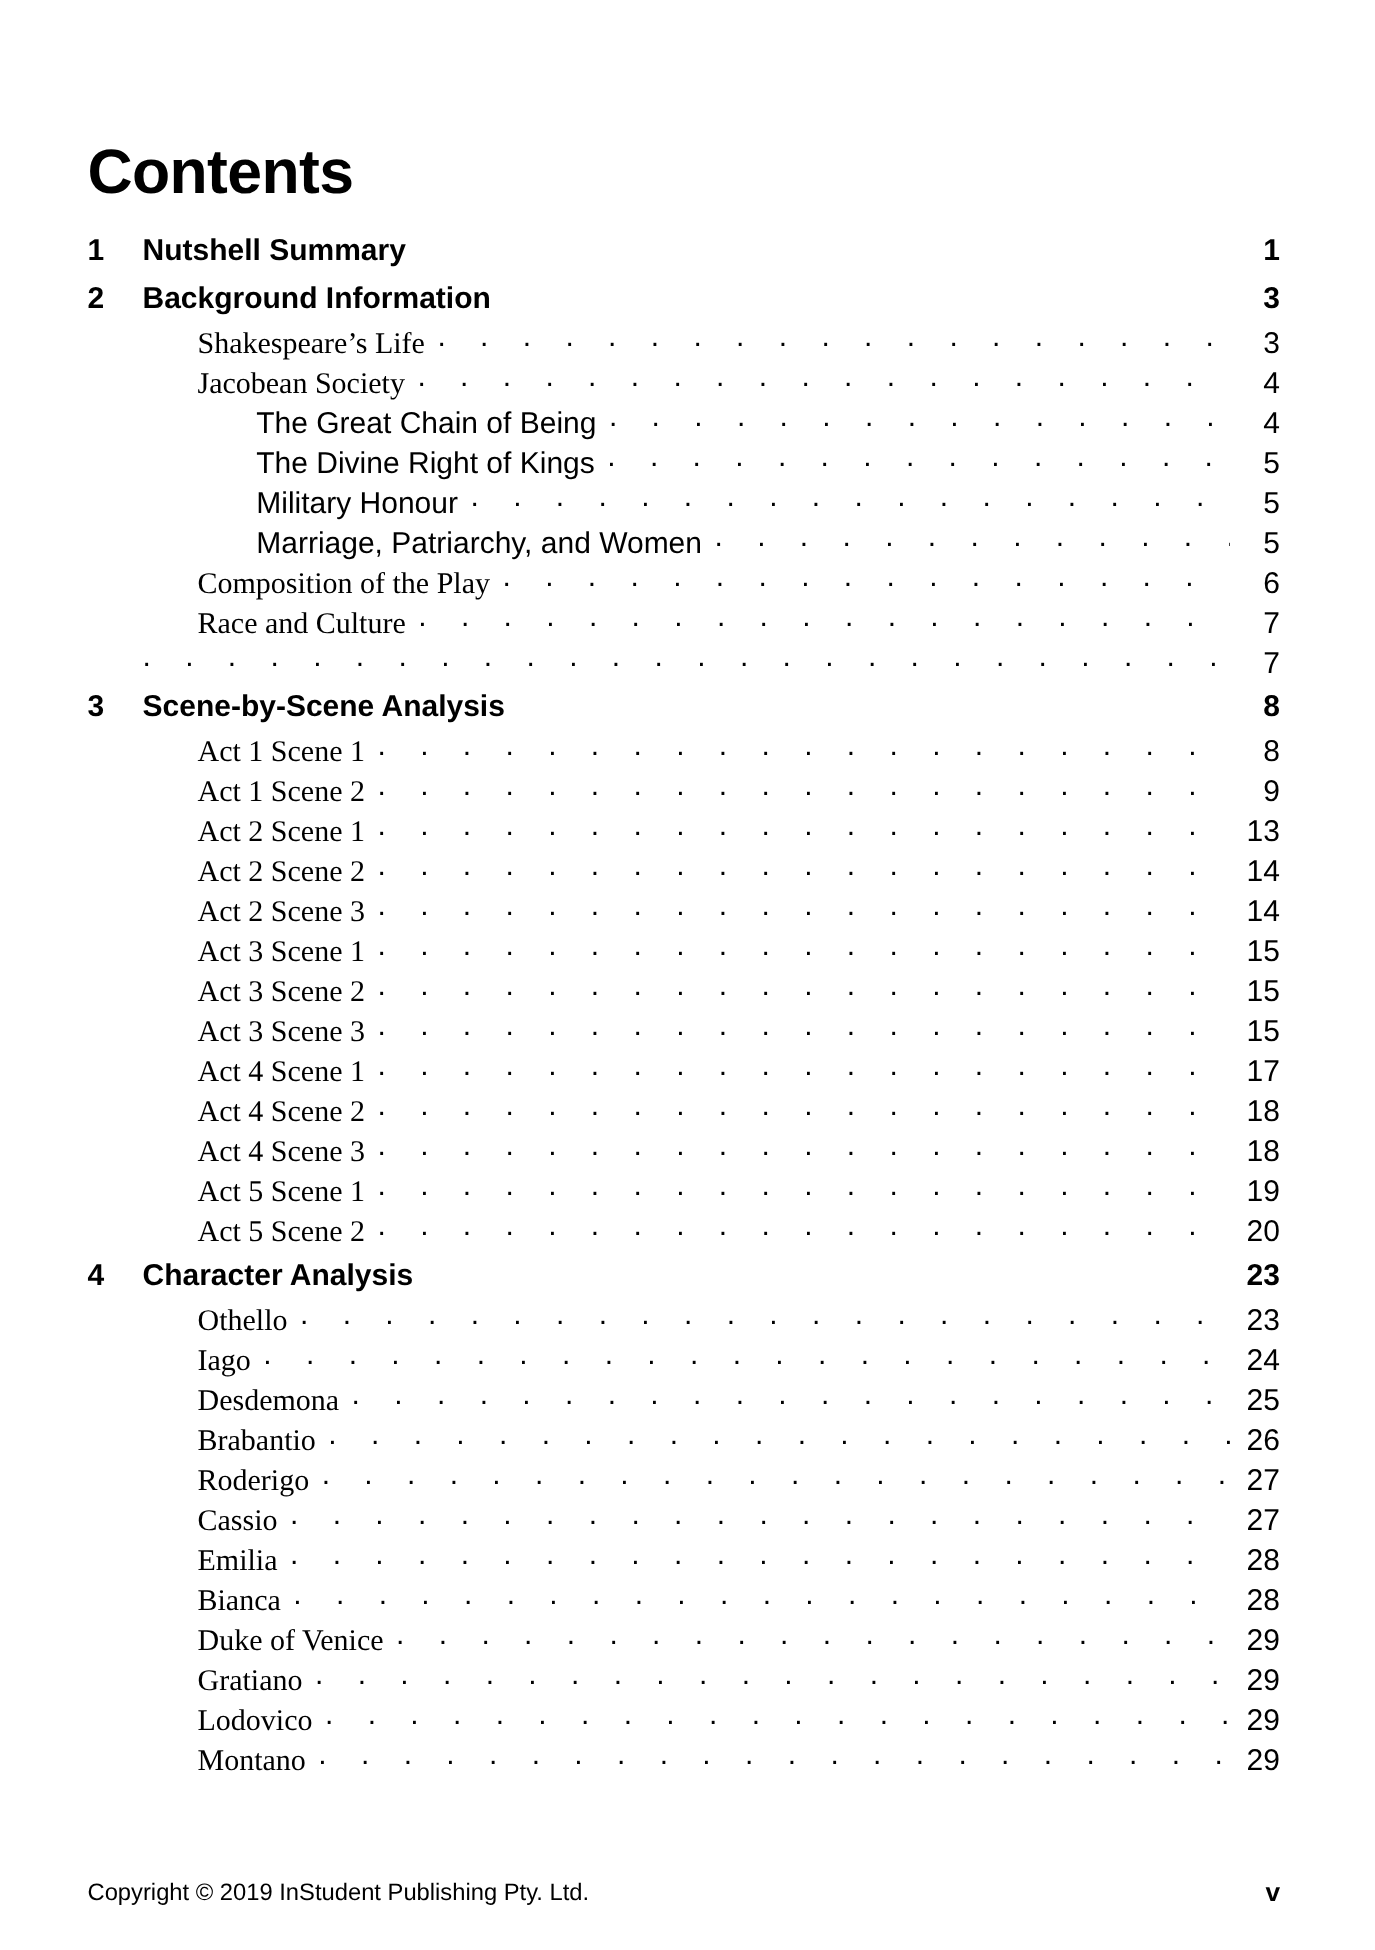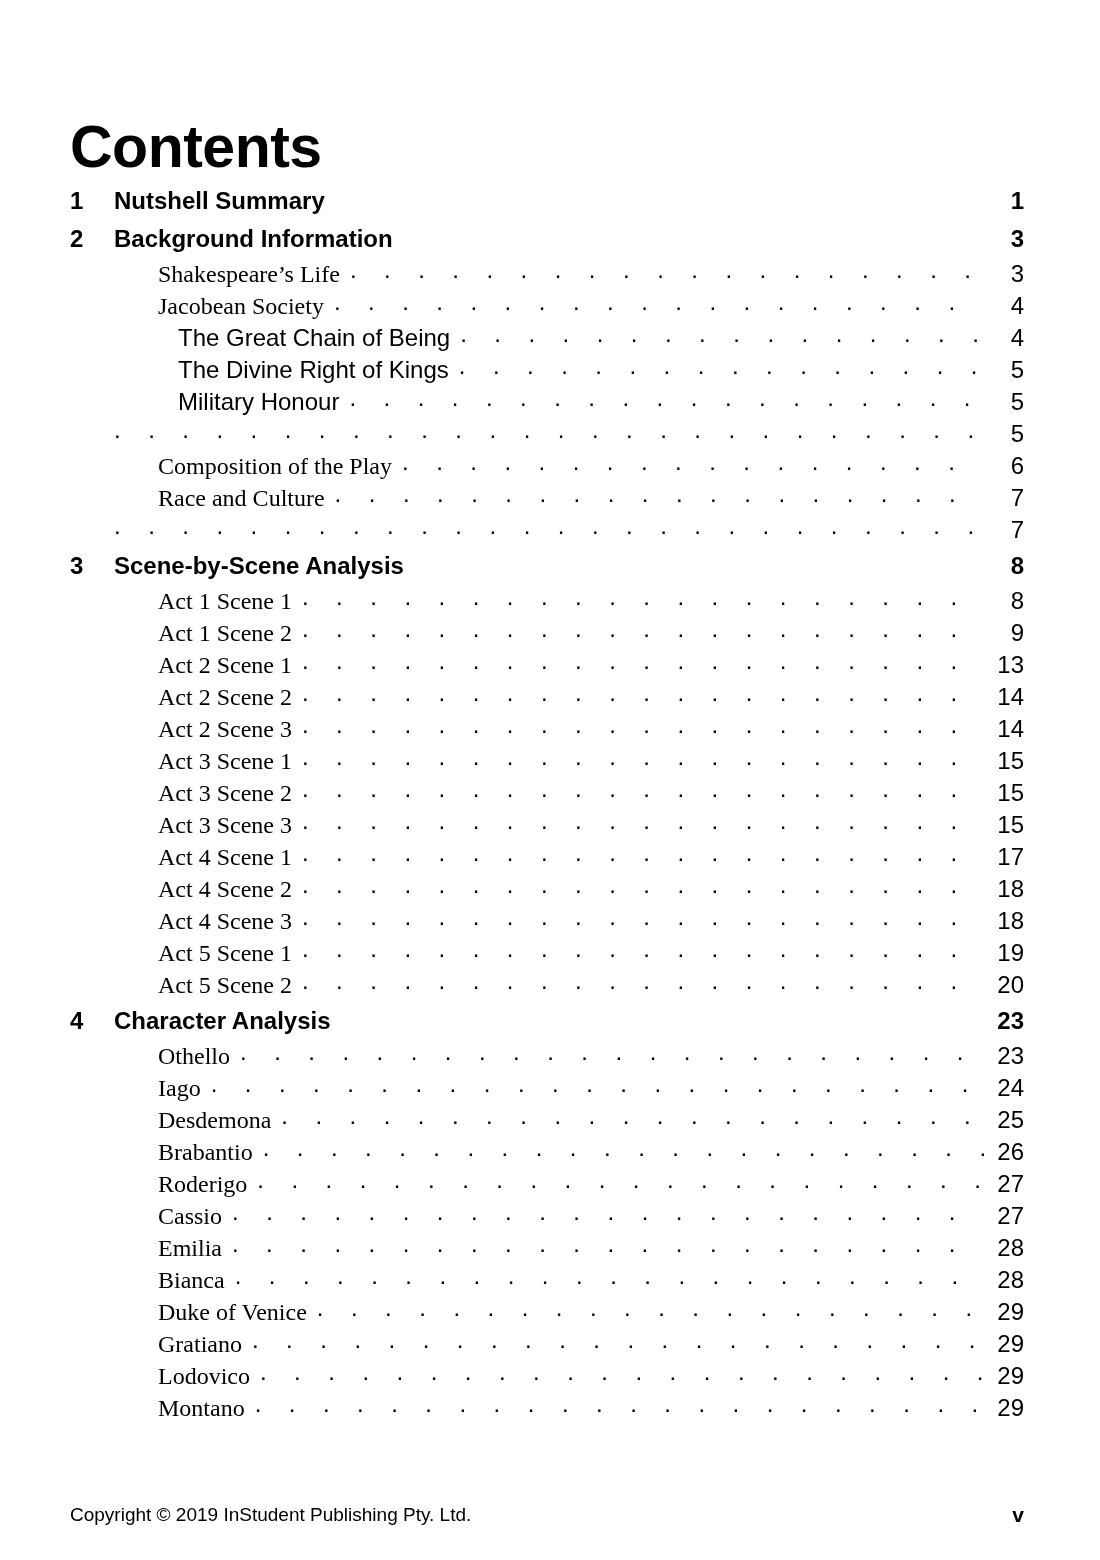--- a/index.html
+++ b/index.html
@@ -23,21 +23,21 @@
     width: 1100px;
     height: 1560px;
     overflow: hidden;
   }
 
   
   .toc-title {
     position: absolute;
     left: 70px;
     top: 78px;
-    font-size: 59px;
+    font-size: 50px;
     font-weight: bold;
     letter-spacing: -0.5px;
     line-height: 1;
     white-space: nowrap;
   }
 
   
   .toc-list {
     position: absolute;
     left: 70px;
@@ -73,21 +73,21 @@
   }
 
   .row-label {
     flex: 0 0 auto;
     padding-right: 10px;
     text-align: center;
   }
 
   
   .toc-row.level-section .row-label { margin-left: 44px; font-family: Liberation Serif, serif; }
-  .toc-row.level-subsection .row-label { margin-left: 64px; }
+  .toc-row.level-subsection .row-label { margin-left: 91px; }
 
   .leaders {
     flex: 1 1 auto;
     position: relative;
     overflow: hidden;
     height: 1em;
     margin: 0 6px 0 0;
   }
   .leaders::before {
     content: ". . . . . . . . . . . . . . . . . . . . . . . . . . . . . . . . . . . . . . . . . . . . . . . . . . . . . . . . . . . . . . . .";
@@ -179,20 +179,21 @@
         <span class="row-page">5</span>
       </div>
       <div class="toc-row level-subsection">
         <span class="row-num"></span>
         <span class="row-label">Military Honour</span>
         <span class="leaders"></span>
         <span class="row-page">5</span>
       </div>
       <div class="toc-row level-subsection">
         <span class="row-num"></span>
+        <span class="row-label">Marriage, Patriarchy, and Women</span>
         <span class="leaders"></span>
         <span class="row-page">5</span>
       </div>
       <div class="toc-row level-section">
         <span class="row-num"></span>
         <span class="row-label">Composition of the Play</span>
         <span class="leaders"></span>
         <span class="row-page">6</span>
       </div>
       <div class="toc-row level-section">

